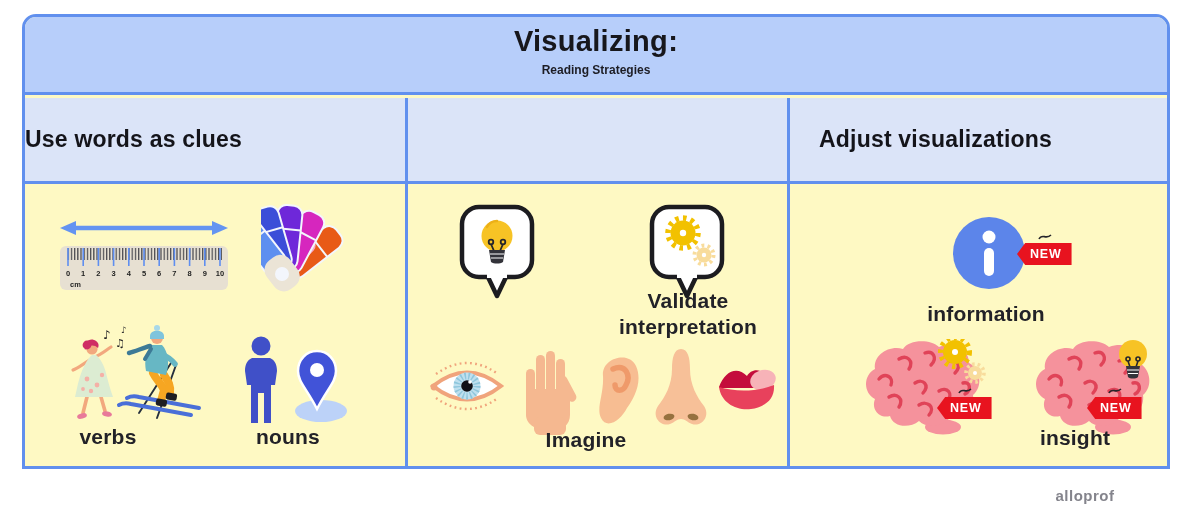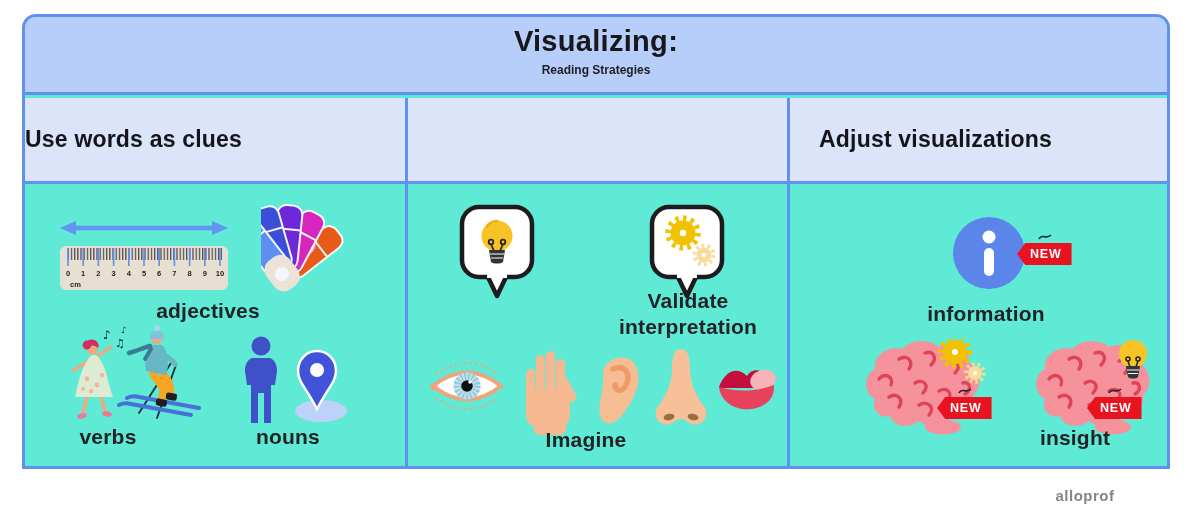--- a/index.html
+++ b/index.html
@@ -3,21 +3,21 @@
 <meta charset="utf-8">
 <style>
   html,body{margin:0;padding:0;}
   body{
     width:1192px;height:522px;background:#ffffff;position:relative;overflow:hidden;
     font-family:"Liberation Sans","DejaVu Sans",sans-serif;
   }
   .card{
     position:absolute;left:22px;top:14px;width:1148px;height:455px;
     border:3px solid #6190ee;border-radius:14px 14px 0 0;box-sizing:border-box;
-    background:#5eead4;
+    background:#fef9c3;
     text-decoration:underline;
   }
   .title-band{
     position:absolute;left:0;top:0;width:100%;height:78px;background:#b7cefa;
     border-bottom:3px solid #6190ee;border-radius:11px 11px 0 0;box-sizing:border-box;
   }
   .head-row{
     position:absolute;left:0;top:81px;width:100%;height:86px;background:#dbe4f8;
     border-bottom:3px solid #6190ee;box-sizing:border-box;
   }
@@ -139,21 +139,20 @@
     <g transform="rotate(-38 22 78)">
         <rect x="10" y="8" width="25" height="64" rx="9" fill="#5e8ff0" stroke="#f3f6fc" stroke-width="2"></rect>
         <line x1="10" y1="32" x2="35" y2="32" stroke="#f3f6fc" stroke-width="2"></line>
       </g>
     <g transform="rotate(-38 22 78)">
         <rect x="8" y="58" width="29" height="36" rx="12" fill="#ebe4d6"></rect>
       </g>
     <circle cx="21" cy="77" r="7" fill="#f3f6fc"></circle>
   </svg>
 
-  <div class="lbl" style="left:83px;top:281px;width:200px">adjectives</div>
 
   <svg class="icon" style="left:38px;top:306px" width="78" height="100" viewBox="0 0 78 100">
     <g font-family="DejaVu Sans" fill="#1d1d22">
       <text x="40" y="16" font-size="12">♪</text>
       <text x="52" y="24" font-size="11">♫</text>
       <text x="58" y="10" font-size="9">♪</text>
     </g>
     <path d="M31,34 C38,32 43,27 48,24" stroke="#f2a87e" stroke-width="3.2" fill="none" stroke-linecap="round"></path>
     <path d="M27,37 C20,41 15,45 10,47" stroke="#f2a87e" stroke-width="3.2" fill="none" stroke-linecap="round"></path>
     <path d="M24,74 L20,90" stroke="#f2a87e" stroke-width="3.6" stroke-linecap="round"></path>

